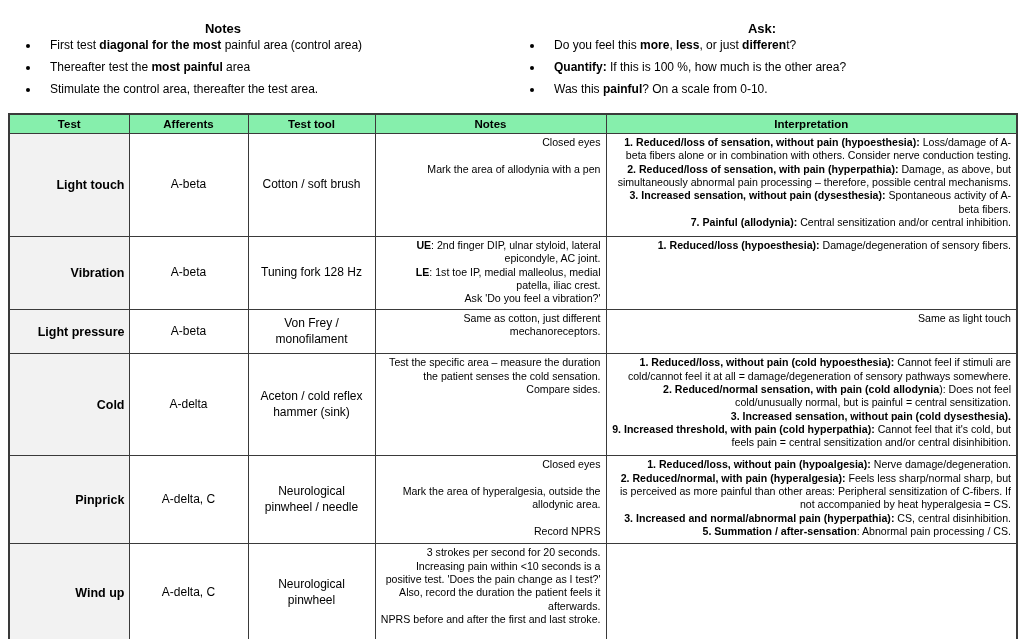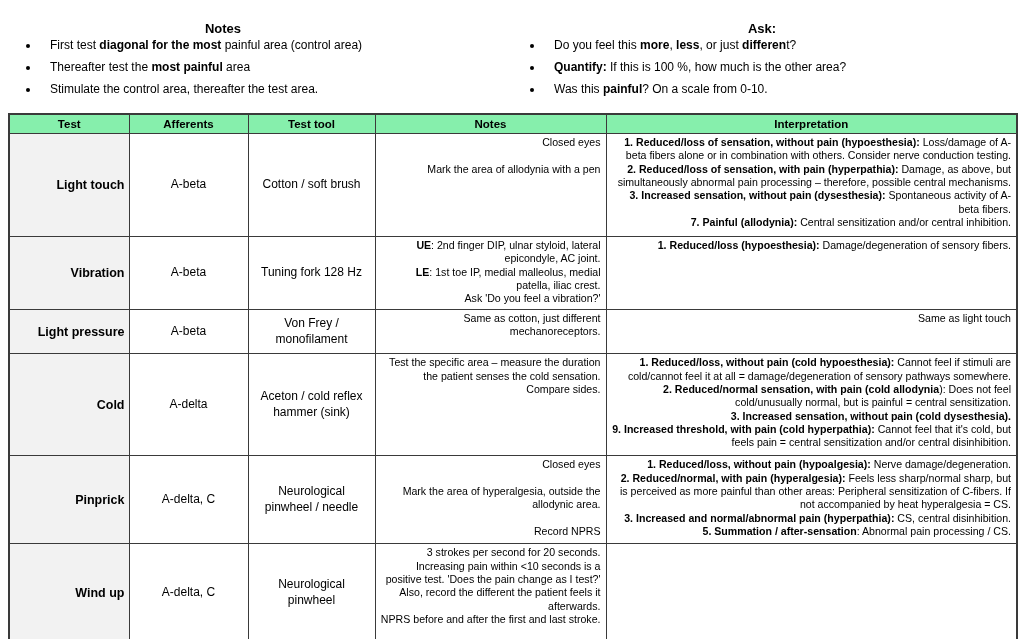--- a/index.html
+++ b/index.html
@@ -212,21 +212,21 @@
             <div class="rp"><b>5. Summation / after-sensation</b><span>: Abnormal pain processing / CS.</span></div>
           </td>
       </tr>
       <tr style="height:99px">
         <td class="c-test">Wind up</td>
         <td class="c-aff">A-delta, C</td>
         <td class="c-tool">Neurological pinwheel</td>
         <td class="c-notes">
             <div class="rp"><span>3 strokes per second for 20 seconds.</span></div>
             <div class="rp"><span>Increasing pain within &lt;10 seconds is a positive test. 'Does the pain change as I test?'</span></div>
-            <div class="rp"><span>Also, record the different the patient feels it afterwards.</span></div>
+            <div class="rp"><span>Also, record the duration the patient feels it afterwards.</span></div>
             <div class="rp"><span>NPRS before and after the first and last stroke.</span></div>
           </td>
         <td class="c-interp"></td>
       </tr>
     </tbody>
   </table>
 
 </div>
 
 </body></html>

